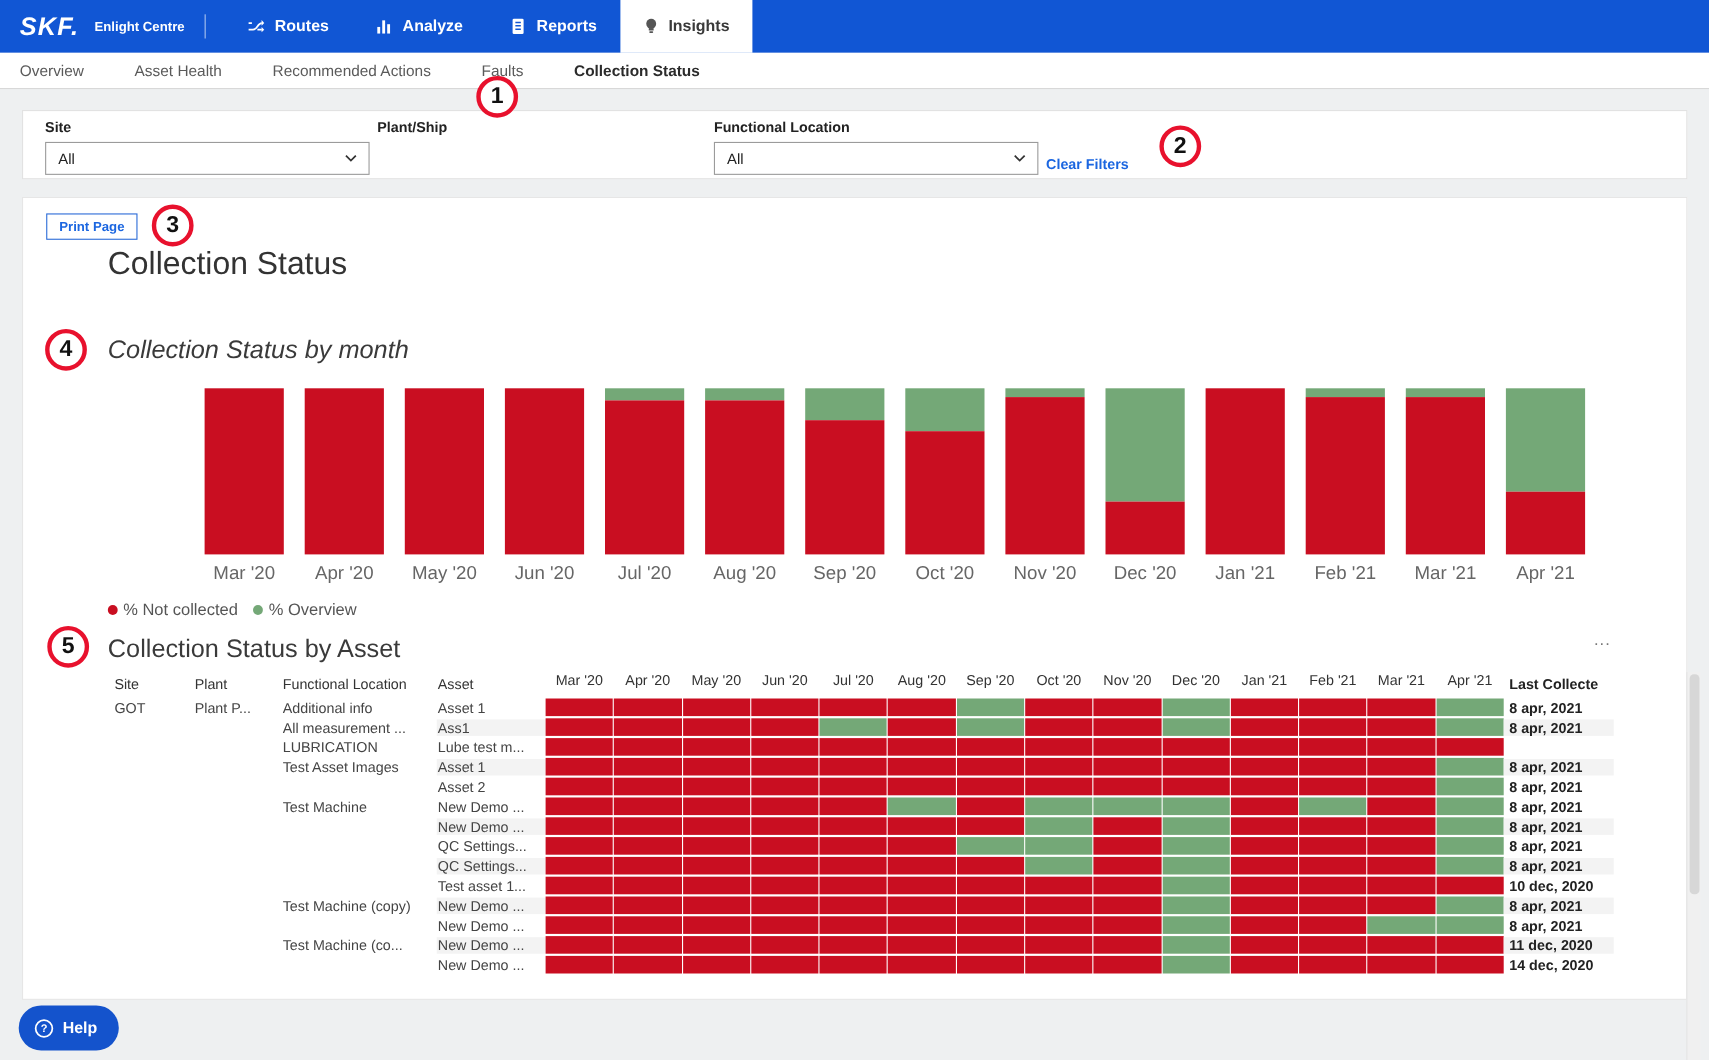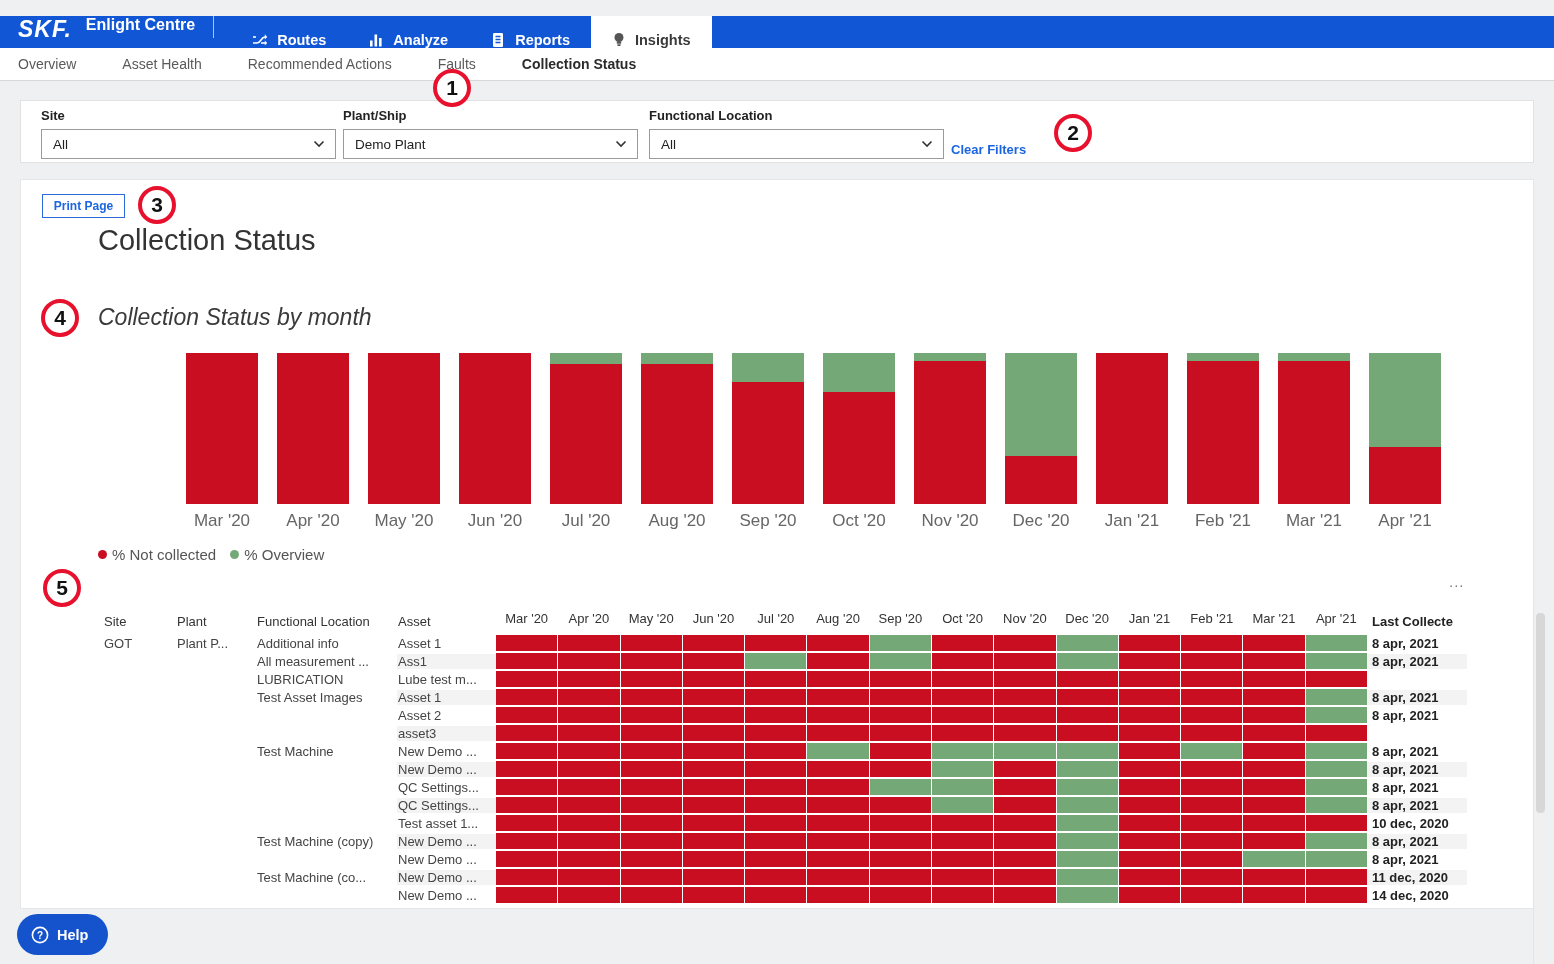--- a/index.html
+++ b/index.html
@@ -1,23 +1,23 @@
 <!DOCTYPE html>
 <html><head>
 <meta charset="utf-8">
 <style>
   * { margin:0; padding:0; box-sizing:border-box; }
   html,body { background:#eef0f1; }
   body { font-family:"Liberation Sans", sans-serif; }
   .screen { position:relative; width:1554px; height:964px; background:#eef0f1; overflow:hidden; }
 
   
-  .topbar { position:absolute; left:0; top:16px; width:1554px; height:48px; background:#1156D4; display:flex; }
+  .topbar { position:absolute; left:0; top:0; width:1554px; height:48px; background:#1156D4; display:flex; align-items:center; }
   .logo { margin-left:18px; color:#fff; font-weight:bold; font-style:italic; font-size:23px; letter-spacing:1px; }
-  .appname { margin-left:14px; color:#fff; font-weight:bold; font-size:16px; }
+  .appname { margin-left:14px; color:#fff; font-weight:bold; font-size:12px; }
   .topdiv { width:1px; height:22px; background:rgba(255,255,255,.65); margin:0 16px 0 18px; }
   .tnav { display:flex; height:48px; }
   .tnav-item { display:flex; align-items:center; gap:9px; padding:0 21px; color:#fff; font-weight:bold; font-size:14.5px; cursor:pointer; height:48px; }
   .tnav-item svg { display:block; }
   .tnav-item.active { background:#fff; color:#3a3a3a; }
 
   
   .subnav { position:absolute; left:0; top:48px; width:1554px; height:33px; background:#fff; border-bottom:1px solid #d8d8d8; display:flex; align-items:center; gap:46px; padding-left:18px; }
   .subnav span { font-size:14px; color:#5a5a5a; cursor:pointer; }
   .subnav span.active { color:#2b2b2b; font-weight:bold; }
@@ -146,26 +146,20 @@
       <div class="flabel">Site</div>
       <div class="selectbox">
         <span>All</span>
         <svg width="12" height="8" viewBox="0 0 12 8">
             <path d="M1.5 1.5 6 6l4.5-4.5" stroke="#333" stroke-width="1.6" fill="none"></path>
           </svg>
       </div>
     </div>
     <div class="fgroup" style="left:322px;">
       <div class="flabel">Plant/Ship</div>
-      <div class="selectbox">
-        <span>Demo Plant</span>
-        <svg width="12" height="8" viewBox="0 0 12 8">
-            <path d="M1.5 1.5 6 6l4.5-4.5" stroke="#333" stroke-width="1.6" fill="none"></path>
-          </svg>
-      </div>
     </div>
     <div class="fgroup" style="left:628px;">
       <div class="flabel">Functional Location</div>
       <div class="selectbox">
         <span>All</span>
         <svg width="12" height="8" viewBox="0 0 12 8">
             <path d="M1.5 1.5 6 6l4.5-4.5" stroke="#333" stroke-width="1.6" fill="none"></path>
           </svg>
       </div>
     </div>
@@ -257,20 +251,21 @@
       <div class="legend-item">
         <span class="ldot" style="background: rgb(201, 14, 33);"></span>
         <span class="llabel">% Not collected</span>
       </div>
       <div class="legend-item">
         <span class="ldot" style="background: rgb(116, 168, 119);"></span>
         <span class="llabel">% Overview</span>
       </div>
     </div>
 
+    <h2 class="h2-asset">Collection Status by Asset</h2>
     <span class="more-dots">...</span>
 
     <div class="atable" id="asset-table">
         <div class="trow thead">
           <div class="tcell c-site">Site</div>
           <div class="tcell c-plant">Plant</div>
           <div class="tcell c-fl">Functional Location</div>
           <div class="tcell c-asset">Asset</div>
           <div class="c-months">
             <div class="c-mh">Mar '20</div>
@@ -401,43 +396,20 @@
             <div class="mcell" style="background: rgb(201, 14, 33);"></div>
             <div class="mcell" style="background: rgb(201, 14, 33);"></div>
             <div class="mcell" style="background: rgb(201, 14, 33);"></div>
             <div class="mcell" style="background: rgb(116, 168, 119);"></div>
           </div>
           <div class="tcell c-last">8 apr, 2021</div>
         </div>
         <div class="trow drow">
           <div class="tcell c-site"></div>
           <div class="tcell c-plant"></div>
-          <div class="tcell c-fl"></div>
-          <div class="tcell c-asset alt">asset3</div>
-          <div class="c-months">
-            <div class="mcell" style="background: rgb(201, 14, 33);"></div>
-            <div class="mcell" style="background: rgb(201, 14, 33);"></div>
-            <div class="mcell" style="background: rgb(201, 14, 33);"></div>
-            <div class="mcell" style="background: rgb(201, 14, 33);"></div>
-            <div class="mcell" style="background: rgb(201, 14, 33);"></div>
-            <div class="mcell" style="background: rgb(201, 14, 33);"></div>
-            <div class="mcell" style="background: rgb(201, 14, 33);"></div>
-            <div class="mcell" style="background: rgb(201, 14, 33);"></div>
-            <div class="mcell" style="background: rgb(201, 14, 33);"></div>
-            <div class="mcell" style="background: rgb(201, 14, 33);"></div>
-            <div class="mcell" style="background: rgb(201, 14, 33);"></div>
-            <div class="mcell" style="background: rgb(201, 14, 33);"></div>
-            <div class="mcell" style="background: rgb(201, 14, 33);"></div>
-            <div class="mcell" style="background: rgb(201, 14, 33);"></div>
-          </div>
-          <div class="tcell c-last alt"></div>
-        </div>
-        <div class="trow drow">
-          <div class="tcell c-site"></div>
-          <div class="tcell c-plant"></div>
           <div class="tcell c-fl">Test Machine</div>
           <div class="tcell c-asset">New Demo ...</div>
           <div class="c-months">
             <div class="mcell" style="background: rgb(201, 14, 33);"></div>
             <div class="mcell" style="background: rgb(201, 14, 33);"></div>
             <div class="mcell" style="background: rgb(201, 14, 33);"></div>
             <div class="mcell" style="background: rgb(201, 14, 33);"></div>
             <div class="mcell" style="background: rgb(201, 14, 33);"></div>
             <div class="mcell" style="background: rgb(116, 168, 119);"></div>
             <div class="mcell" style="background: rgb(201, 14, 33);"></div>

